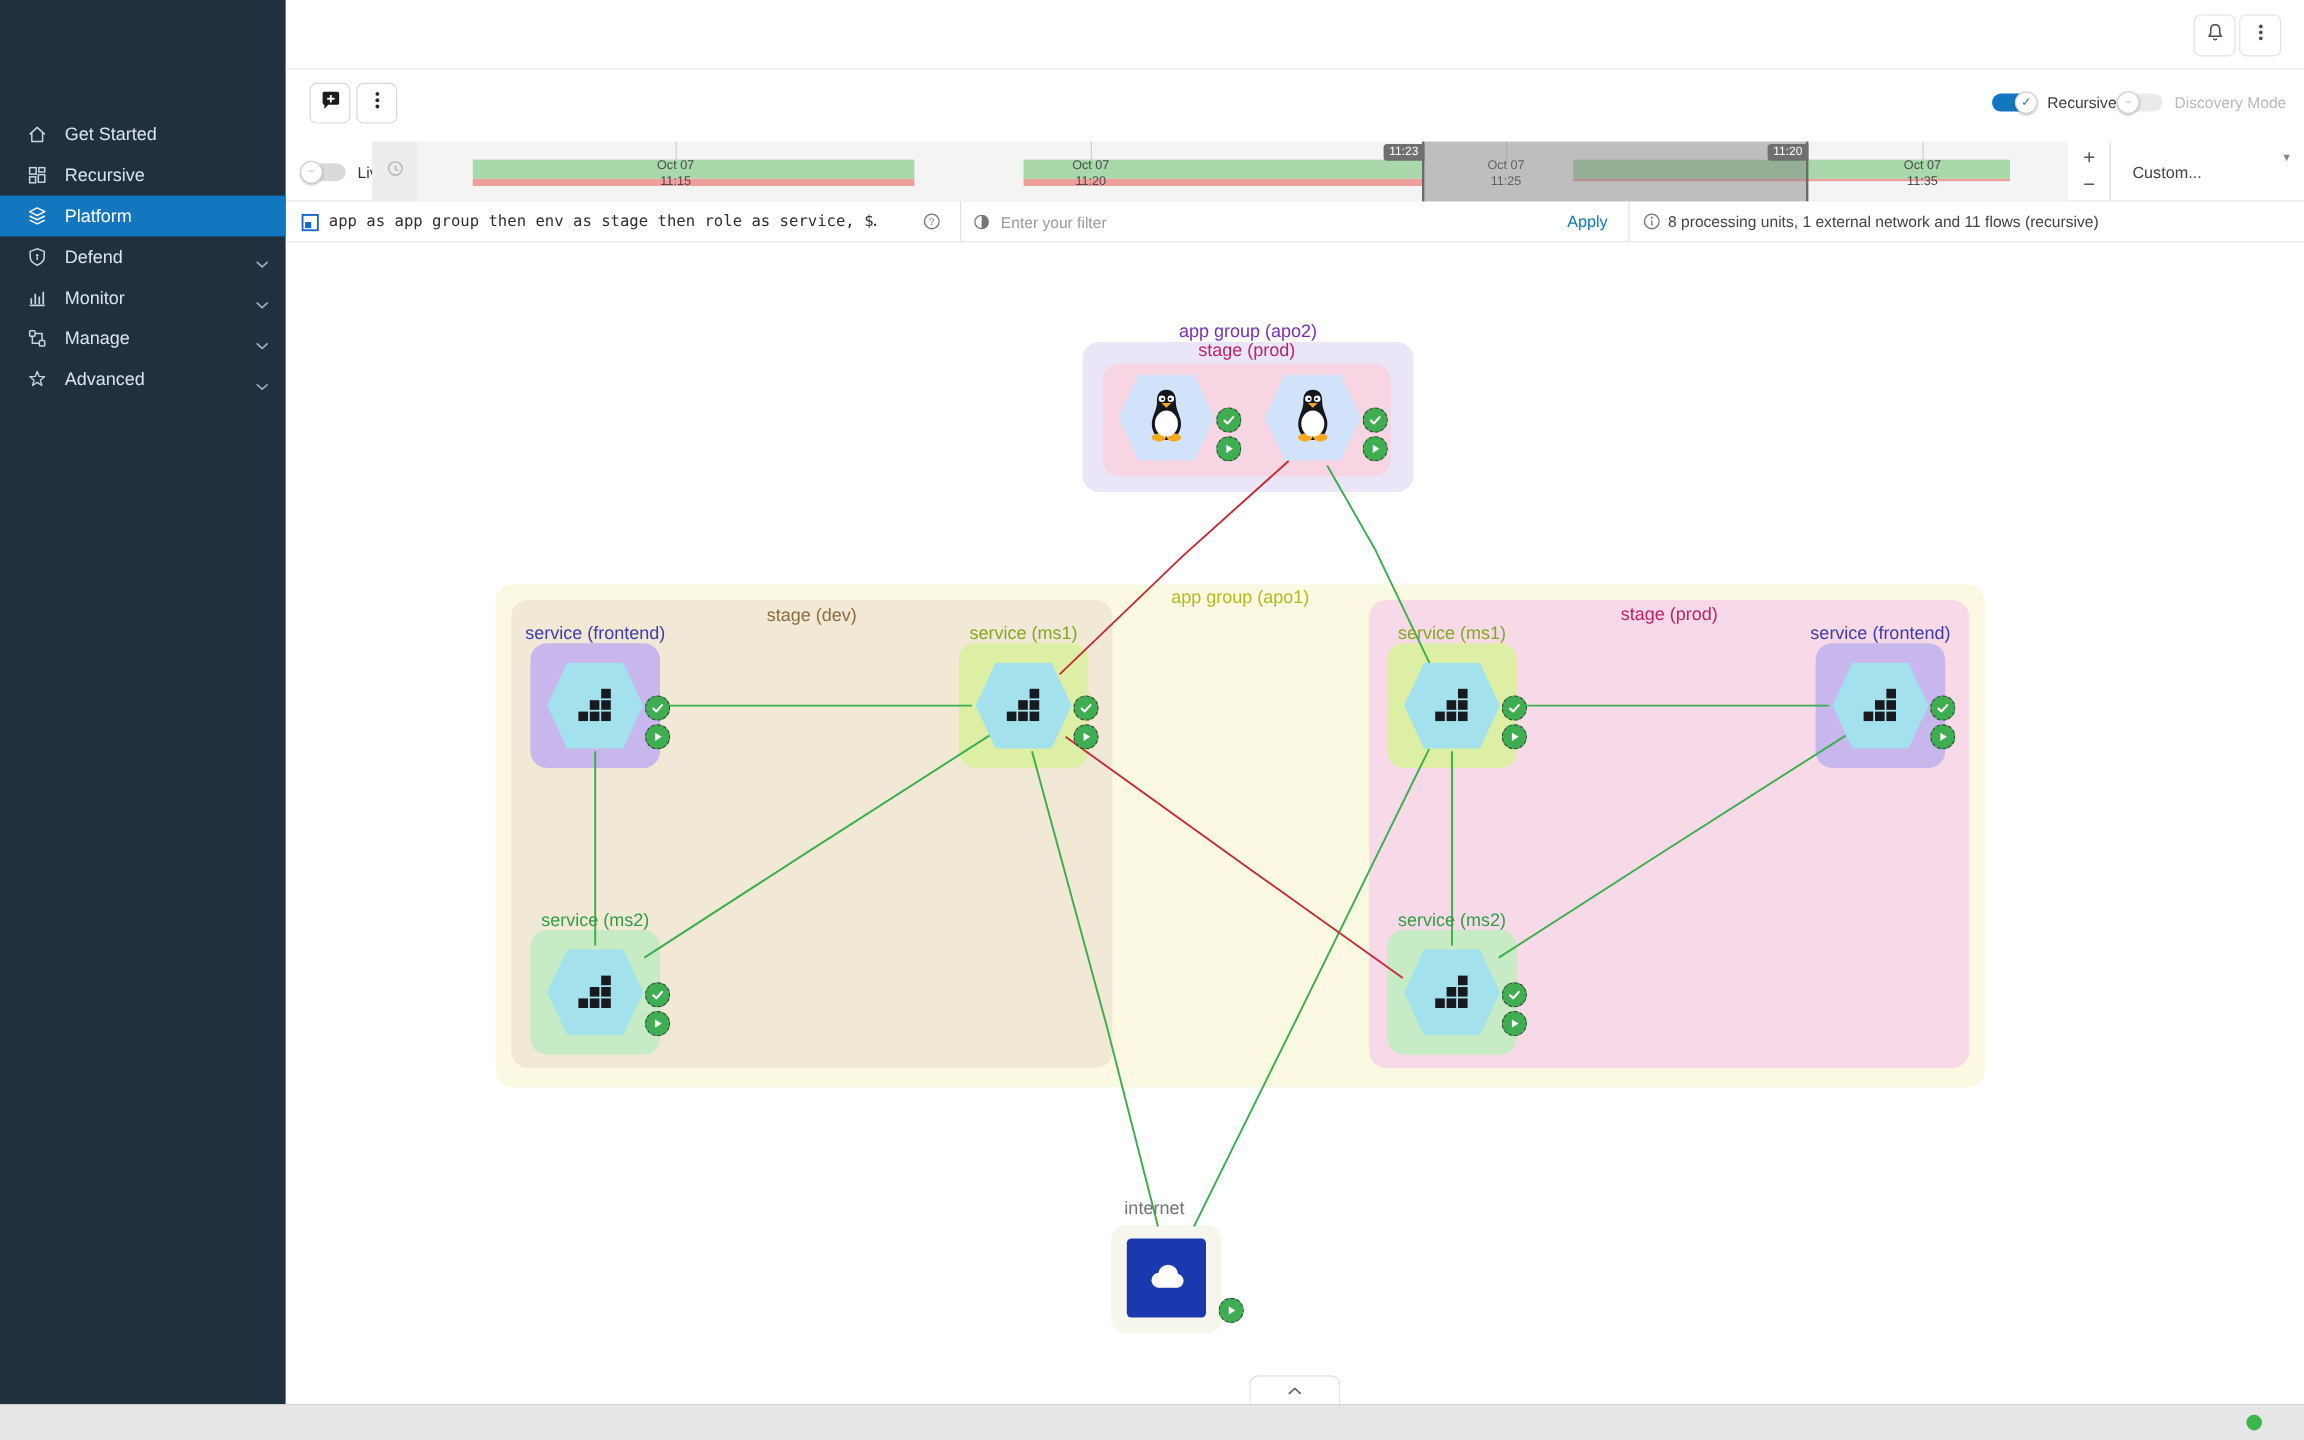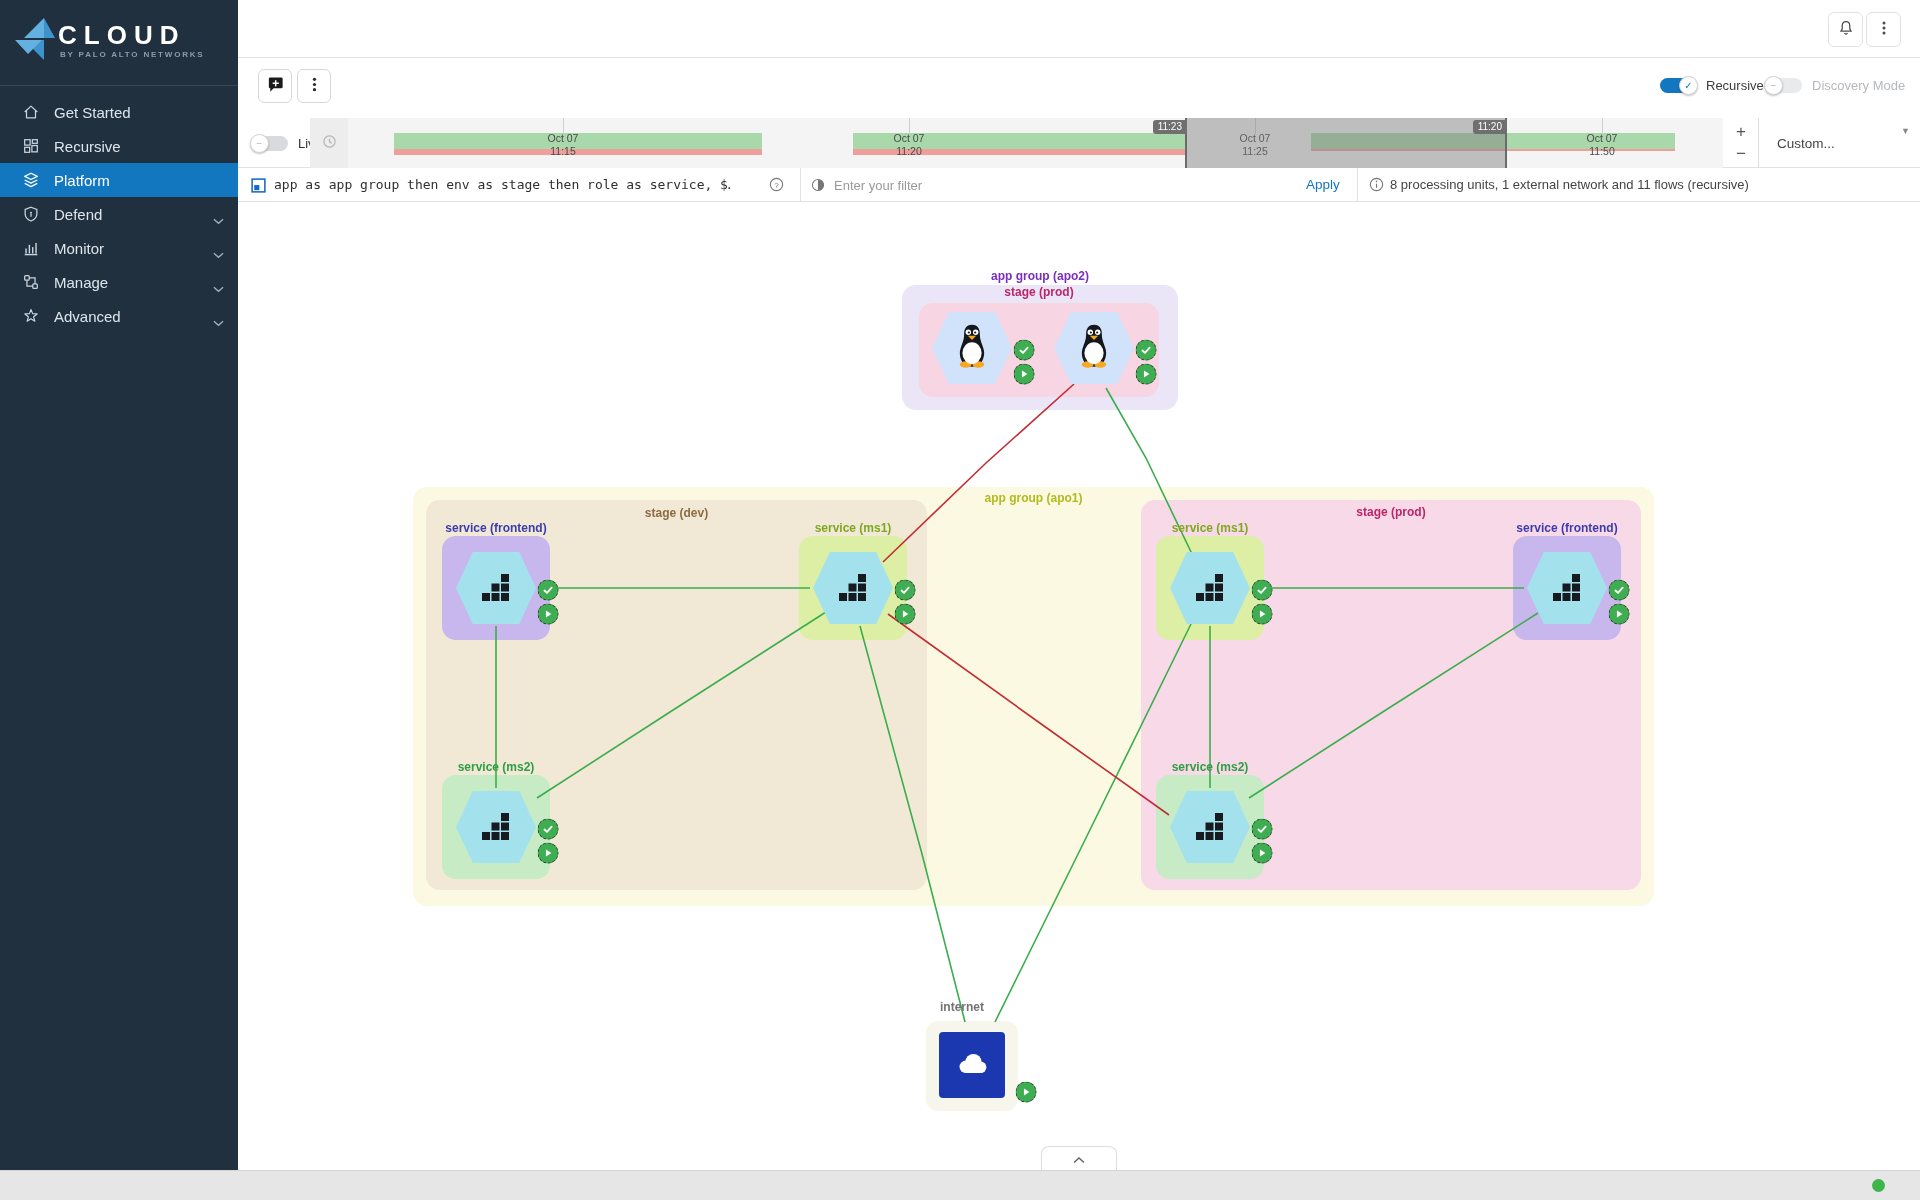--- a/index.html
+++ b/index.html
@@ -79,21 +79,21 @@
   .f-input { position: absolute; left: 596px; top: 5px; width: 360px; height: 24px; border: none; outline: none; font-size: 13px; color: #333; background: transparent; font-family: "Liberation Sans", "DejaVu Sans", sans-serif; }
   .f-input::placeholder { color: #9a9a9a; }
   .f-apply { position: absolute; left: 1068px; top: 9px; font-size: 13.5px; color: #1377c0; cursor: pointer; }
   .f-div2 { position: absolute; left: 1119px; top: 0; width: 1px; height: 34px; background: #e2e2e2; }
   .f-info { position: absolute; left: 1130px; top: 8px; color: #777; }
   .f-summary { position: absolute; left: 1152px; top: 9px; font-size: 13px; color: #444; white-space: nowrap; }
 
   
   .canvas { position: absolute; left: 0; top: 202px; width: 1682px; height: 968px; background: #fff; overflow: hidden; }
   .group-box { position: absolute; border-radius: 14px; }
-  .dlabel { position: absolute; transform: translate(-50%, -50%); white-space: nowrap; font-size: 12px; font-weight: bold; z-index: 6; }
+  .dlabel { position: absolute; transform: translate(-50%, -50%); white-space: nowrap; font-size: 15px; font-weight: normal; z-index: 6; }
   .nbox { position: absolute; border-radius: 14px; z-index: 2; }
   .edges { position: absolute; left: 0; top: 0; z-index: 3; pointer-events: none; }
   .edges path { fill: none; stroke-width: 1.6px; }
   .edge-green { stroke: #3aad4c; }
   .edge-red { stroke: #c22d35; }
   .hex { position: absolute; width: 80px; height: 72px; z-index: 4; display: flex; align-items: center; justify-content: center;
          clip-path: polygon(21% 0%, 79% 0%, 100% 50%, 79% 100%, 21% 100%, 0% 50%); }
   .hex-svc { background: #a3e2ed; }
   .hex-linux { background: #d0e3fa; }
   .ext-outer { position: absolute; border-radius: 12px; background: #f6f6ec; z-index: 2; }
@@ -106,32 +106,20 @@
   
   .statusbar { position: absolute; left: 0; top: 1170px; width: 1920px; height: 30px; background: #e6e6e6; border-top: 1px solid #d5d5d5; z-index: 10; }
   .status-dot { position: absolute; left: 1872px; top: 8px; width: 13px; height: 13px; border-radius: 50%; background: #3db54a; }
 </style>
 </head>
 <body>
 
 <div class="screen">
 
   <aside class="sidebar">
-    <div class="logo">
-      <span class="logo-mark">
-        <svg width="42" height="48" viewBox="0 0 42 48">
-          <path d="M30 2 L30 22 L10 22 Z" fill="#63b1e0"></path>
-          <path d="M30 2 L30 22 L41 22 Z" fill="#3f93cc"></path>
-          <path d="M10 24 L30 24 L30 44 Z" fill="#3f93cc"></path>
-          <path d="M1 24 L28 24 L14 38 Z" fill="#63b1e0"></path>
-        </svg>
-      </span>
-      <div class="logo-title">CLOUD</div>
-      <div class="logo-sub">BY PALO ALTO NETWORKS</div>
-    </div>
     <nav class="nav" id="nav">
         <div class="nav-item">
           <span class="nav-icon">
             <svg viewBox="0 0 20 20">
               <g fill="none" stroke="currentColor" stroke-width="1.4" stroke-linejoin="round">
                 <path d="M3 10 L10 3.5 L17 10"></path>
                 <path d="M5 8.5 V16.5 H15 V8.5"></path>
               </g>
             </svg>
           </span>
@@ -306,21 +294,21 @@
           <div class="tl-tickdate" style="left: 325px;">Oct 07</div>
           <div class="tl-ticktime" style="left: 325px;">11:15</div>
           <div class="tl-tickline" style="left: 671px;"></div>
           <div class="tl-tickdate" style="left: 671px;">Oct 07</div>
           <div class="tl-ticktime" style="left: 671px;">11:20</div>
           <div class="tl-tickline" style="left: 1017px;"></div>
           <div class="tl-tickdate" style="left: 1017px;">Oct 07</div>
           <div class="tl-ticktime" style="left: 1017px;">11:25</div>
           <div class="tl-tickline" style="left: 1364px;"></div>
           <div class="tl-tickdate" style="left: 1364px;">Oct 07</div>
-          <div class="tl-ticktime" style="left: 1364px;">11:50</div>
+          <div class="tl-ticktime" style="left: 1364px;">11:35</div>
           <div class="tl-sel" style="left: 947px; width: 320px;"></div>
           <div class="tl-handle" style="left: 947px;">
             <span class="tl-tag">11:23</span>
           </div>
           <div class="tl-handle" style="left: 1267px;">
             <span class="tl-tag">11:20</span>
           </div>
         </div>
       <div class="tl-zoomcol">
         <span class="z" style="top:4px">+</span>

